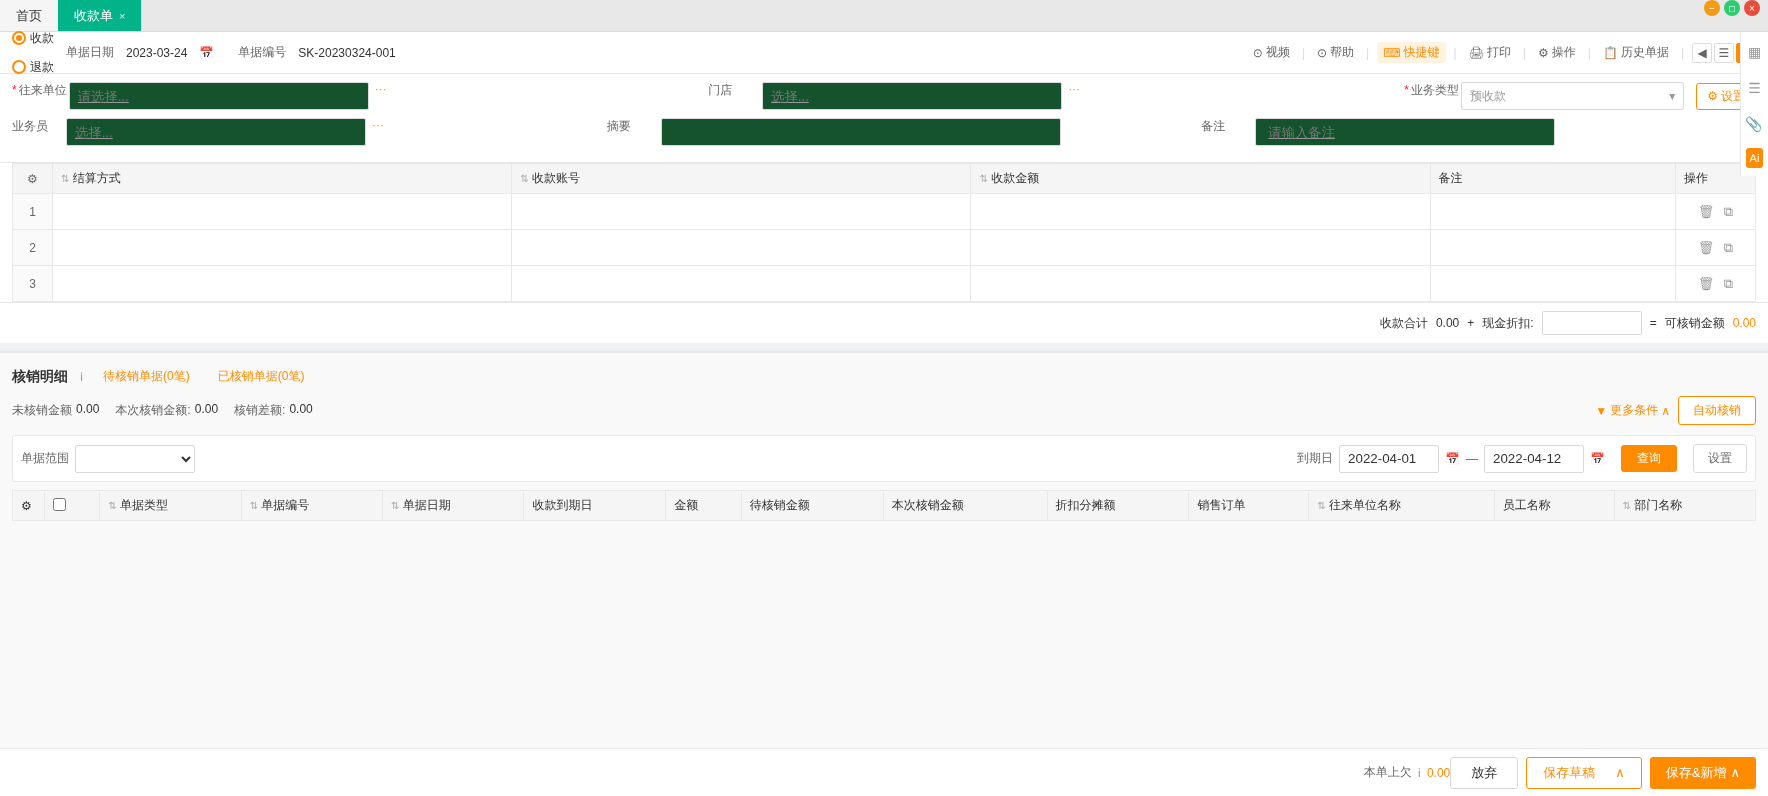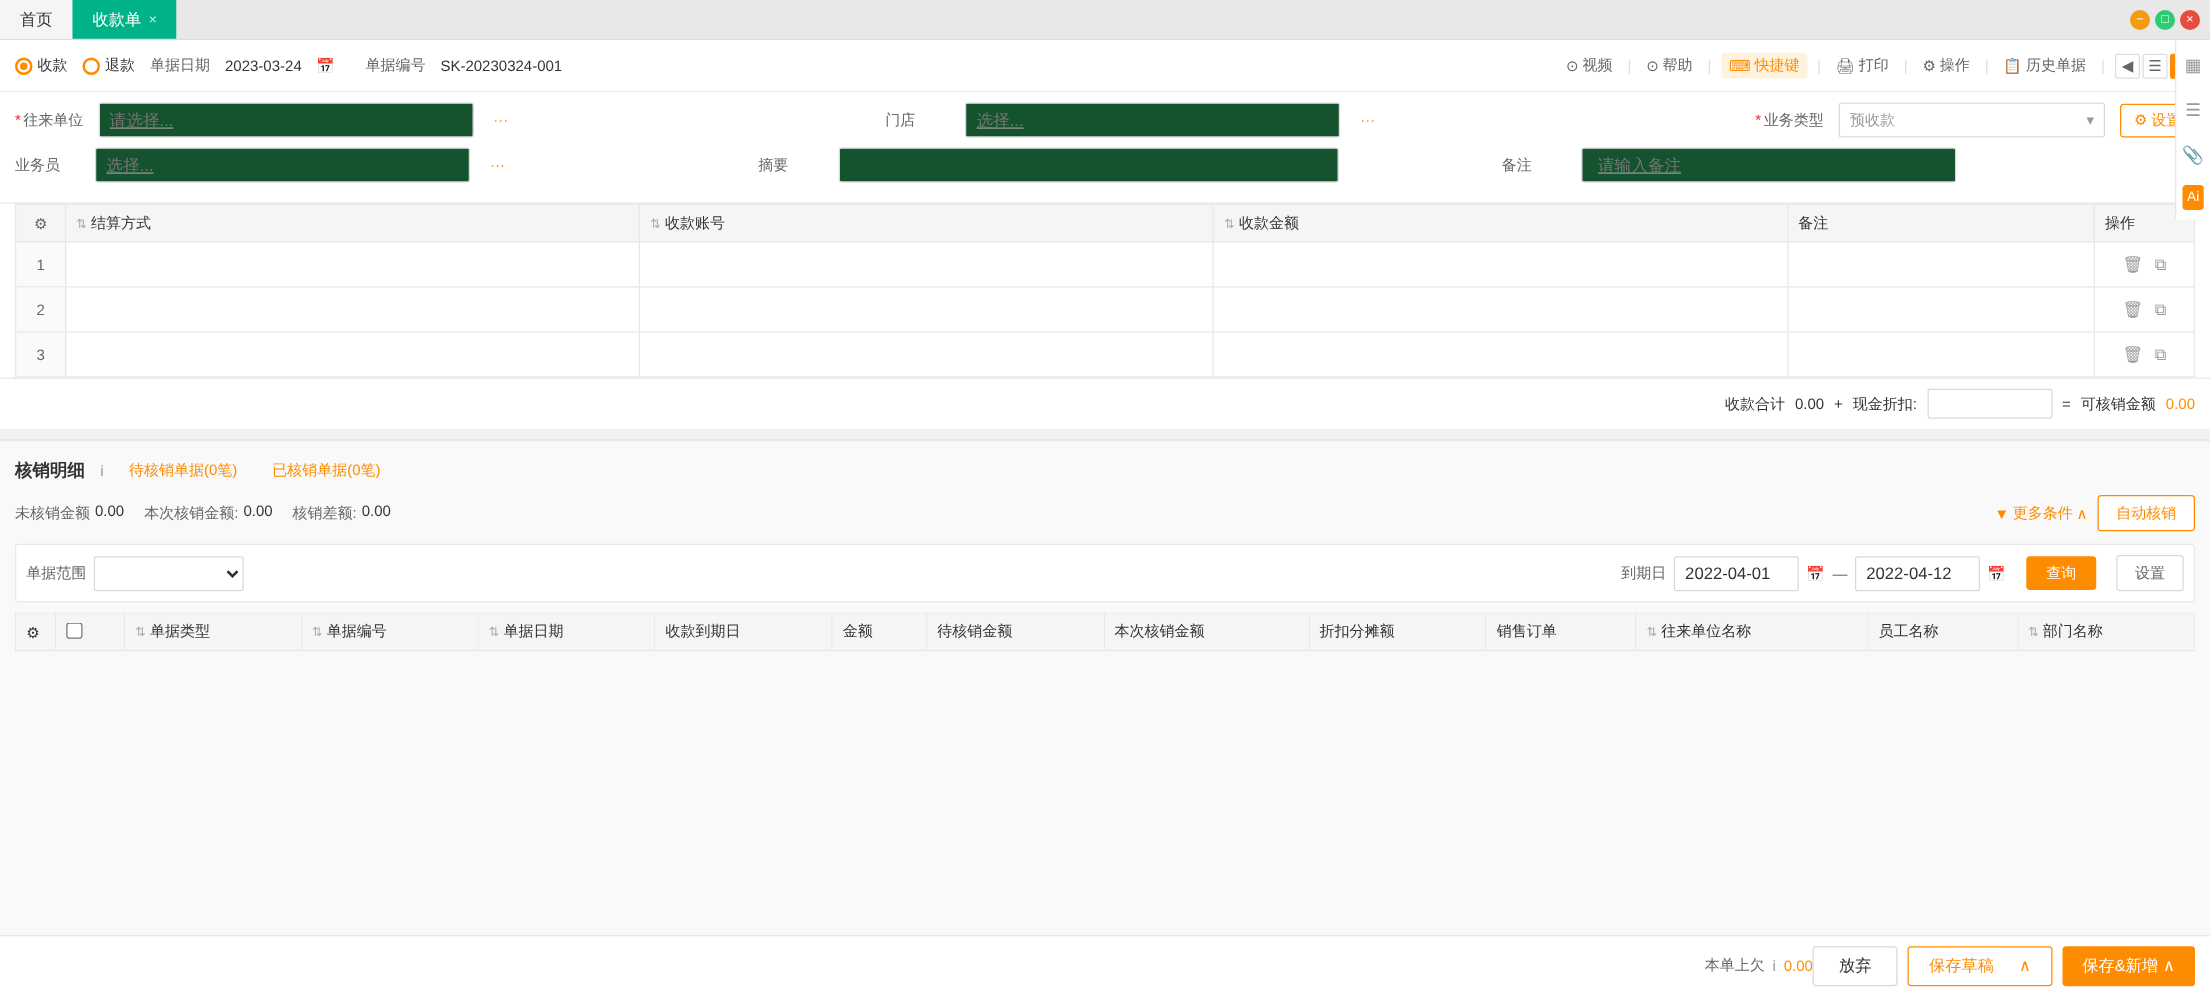--- a/index.html
+++ b/index.html
@@ -1,20 +1,20 @@
 <!DOCTYPE html>
 <html><head>
   <meta charset="utf-8">
   <style>
     * { box-sizing: border-box; margin: 0; padding: 0; }
     body { font-family: 'Microsoft YaHei', Arial, sans-serif; font-size: 12px; background: #f0f2f5; color: #333; overflow: hidden; }
 
     
     .tab-bar {
-      display: flex; align-items: center; background: #e8e8e8; height: 32px;
+      display: flex; background: #e8e8e8; height: 32px;
       border-bottom: 1px solid #ddd;
     }
     .tab-home {
       padding: 0 16px; height: 100%; display: flex; align-items: center;
       background: #f5f5f5; color: #333; cursor: pointer; font-size: 13px;
     }
     .tab-active {
       padding: 0 16px; height: 100%; display: flex; align-items: center;
       background: #00b388; color: #fff; cursor: pointer; font-size: 13px; gap: 6px;
     }
@@ -26,41 +26,41 @@
     .win-max { background: #2ecc71; color: #fff; }
 
     
     .main-container { display: flex; flex-direction: column; height: calc(100vh - 32px); background: #fff; }
 
     
     .top-toolbar {
       display: flex; align-items: center; padding: 6px 12px; background: #fff;
       border-bottom: 1px solid #e8e8e8; gap: 12px; height: 42px;
     }
-    .radio-group { display: flex; gap: 12px; align-items: center; }
+    .radio-group { display: flex; gap: 12px; align-items: center; flex-direction: column; }
     .radio-item { display: flex; align-items: center; gap: 4px; cursor: pointer; }
     .radio-dot { width: 14px; height: 14px; border-radius: 50%; border: 2px solid #ff8c00; background: #fff; display: flex; align-items: center; justify-content: center; }
     .radio-dot.active::after { content: ''; width: 6px; height: 6px; border-radius: 50%; background: #ff8c00; }
     .date-label { color: #666; }
     .date-value { color: #333; font-weight: 500; }
     .date-icon { color: #ff8c00; cursor: pointer; }
     .doc-no-label { color: #666; margin-left: 12px; }
 
     .toolbar-right { margin-left: auto; display: flex; align-items: center; gap: 8px; }
     .toolbar-btn { display: flex; align-items: center; gap: 3px; color: #666; cursor: pointer; font-size: 12px; padding: 2px 4px; }
     .toolbar-btn.highlight { background: #fff3e0; color: #ff8c00; border-radius: 3px; padding: 2px 6px; }
     .toolbar-divider { color: #ddd; }
     .layout-icons { display: flex; gap: 2px; }
     .layout-icon { width: 20px; height: 20px; display: flex; align-items: center; justify-content: center; cursor: pointer; color: #666; border: 1px solid #ddd; border-radius: 2px; }
     .layout-icon.active { background: #ff8c00; color: #fff; border-color: #ff8c00; }
 
     
     .form-section { padding: 8px 12px; background: #fff; border-bottom: 1px solid #e8e8e8; }
     .form-row { display: flex; align-items: center; gap: 0; margin-bottom: 8px; }
-    .form-field { display: flex; align-items: center; gap: 12px; flex: 1; }
+    .form-field { display: flex; align-items: flex-start; gap: 2px; flex: 1; }
     .form-label { color: #666; white-space: nowrap; min-width: 52px; }
     .form-label.required::before { content: '*'; color: #f5222d; margin-right: 2px; }
     .form-input {
       flex: 1; height: 28px; border: 1px solid #d9d9d9; border-radius: 2px;
       padding: 0 8px; color: #999; background: #14532d; cursor: text; text-decoration: underline;
     }
     .form-dots { color: #ff8c00; cursor: pointer; padding: 0 4px; }
     .form-select {
       flex: 1; height: 28px; border: 1px solid #d9d9d9; border-radius: 2px;
       padding: 0 8px; color: #999; background: #fff; display: flex; align-items: center;

